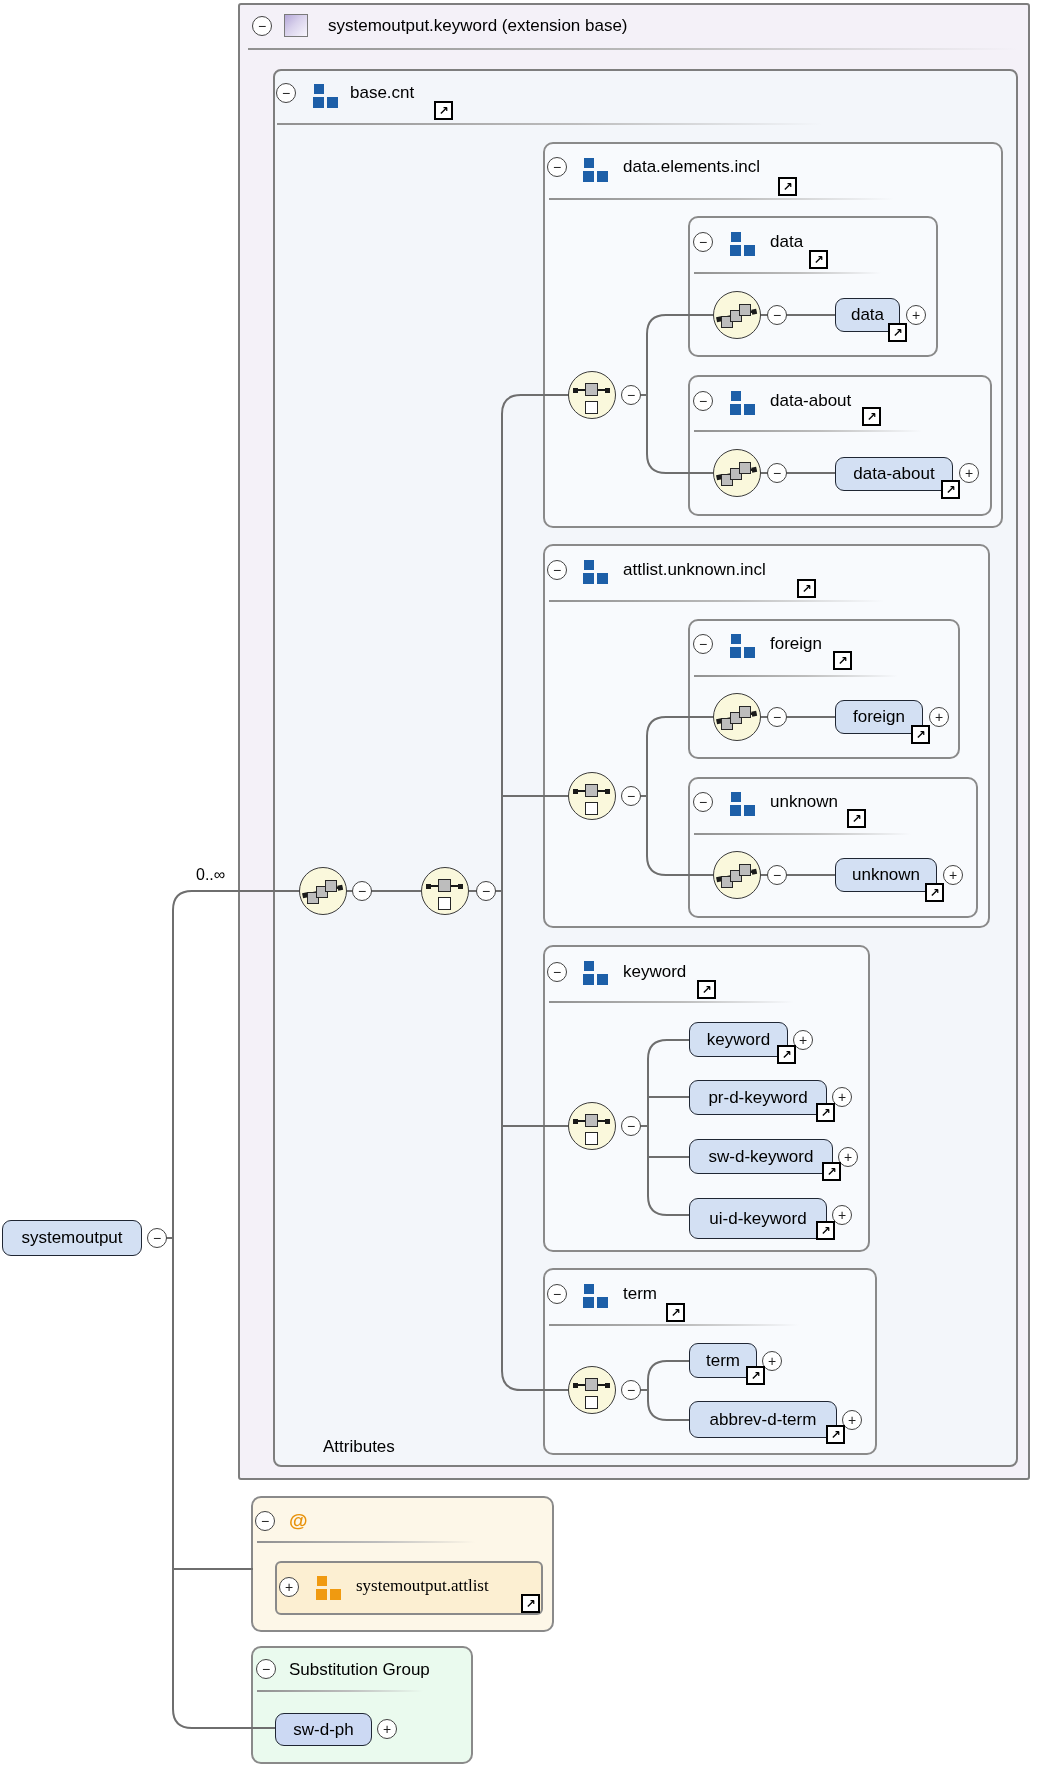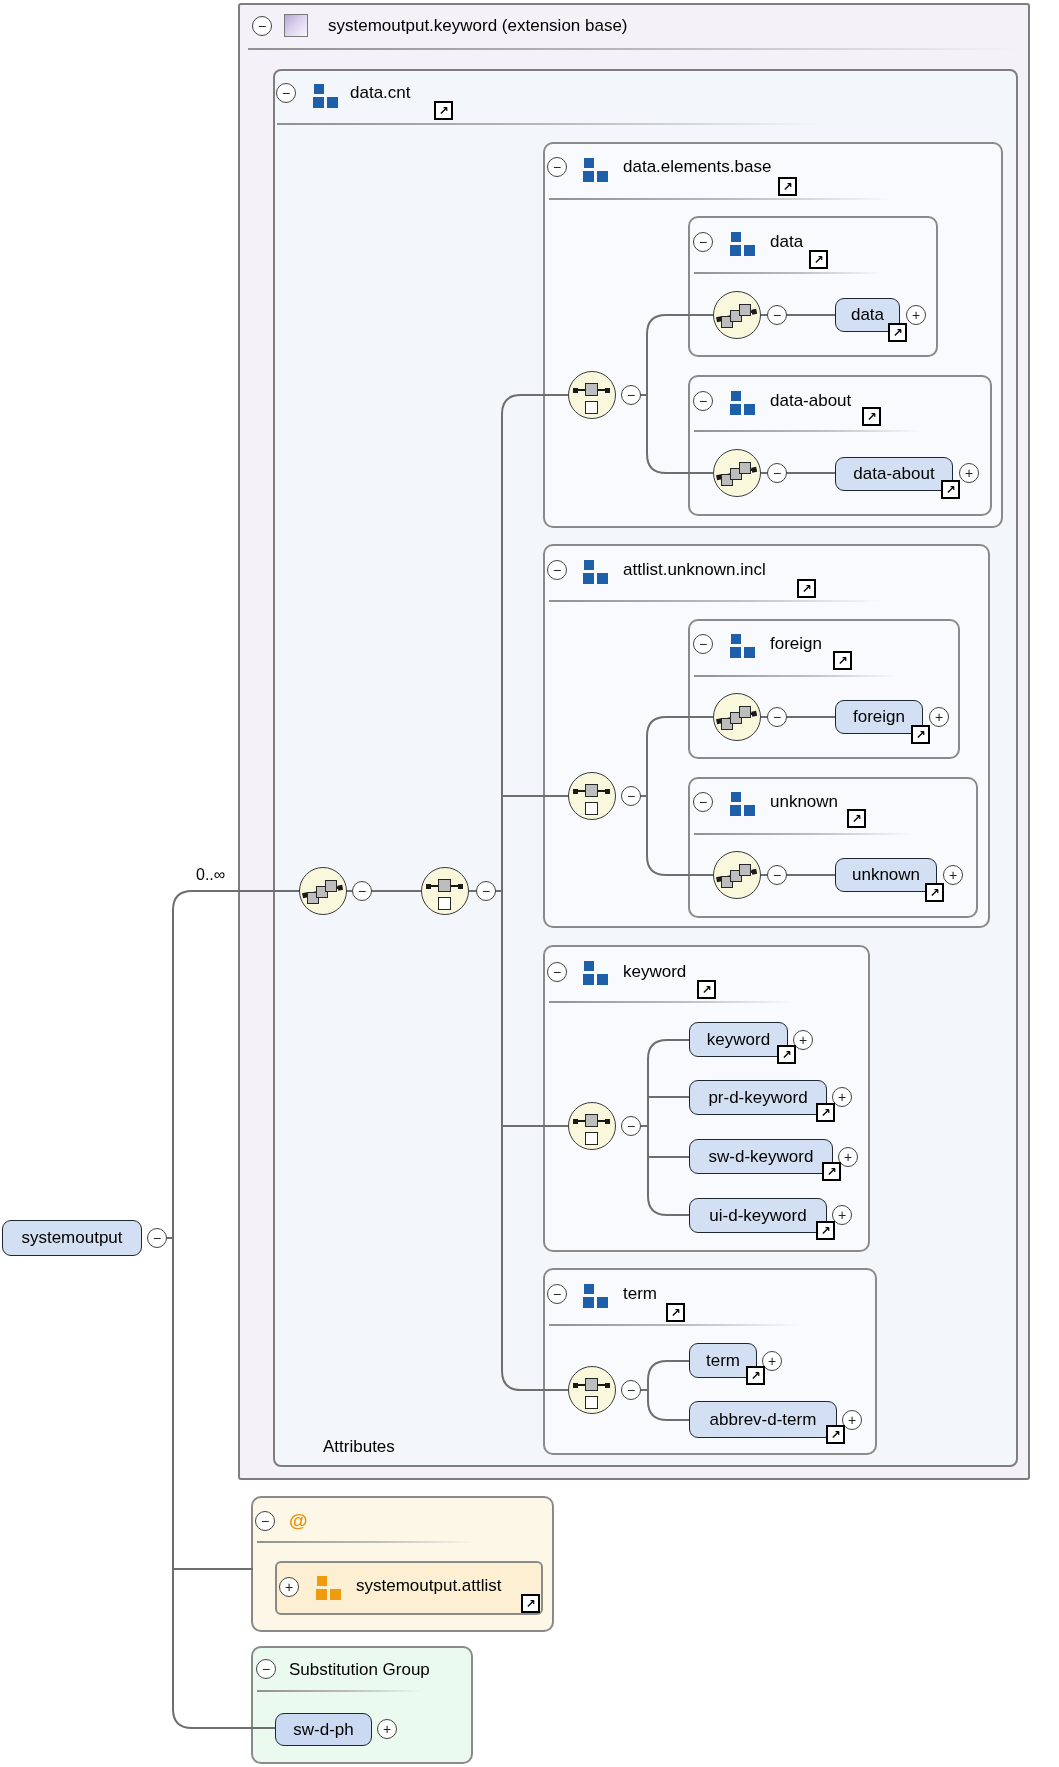--- a/index.html
+++ b/index.html
@@ -139,31 +139,31 @@
   <div class="cticon" style="left:284px;top:14px;"></div>
   <div class="ttl" style="left:328px;top:15px;">systemoutput.keyword (extension base)</div>
   <div class="sep" style="left:248px;top:48px;width:770px;"></div>
 
   <span class="toggle" style="left:276px;top:83px;">−</span>
   <div class="grpicon" style="left:313px;top:84px;">
     <i class="a"></i>
       <i class="b"></i>
       <i class="c"></i>
   </div>
-  <div class="ttl" style="left:350px;top:82px;">data.cnt</div>
+  <div class="ttl" style="left:350px;top:82px;">base.cnt</div>
   <div class="larr" style="left:434px;top:101px;">↗</div>
   <div class="sep" style="left:277px;top:123px;width:545px;"></div>
 
   <span class="toggle" style="left:547px;top:157px;">−</span>
   <div class="grpicon" style="left:583px;top:158px;">
     <i class="a"></i>
       <i class="b"></i>
       <i class="c"></i>
   </div>
-  <div class="ttl" style="left:623px;top:156px;">data.elements.base</div>
+  <div class="ttl" style="left:623px;top:156px;">data.elements.incl</div>
   <div class="larr" style="left:778px;top:177px;">↗</div>
   <div class="sep" style="left:549px;top:198px;width:345px;"></div>
 
   <div class="nicon choice" style="left:568px;top:371px;">
     <i class="bar"></i>
       <i class="sqt"></i>
       <i class="sqb"></i>
   </div>
   <span class="toggle" style="left:621px;top:385px;">−</span>
 
@@ -300,21 +300,21 @@
   </div>
   <span class="toggle" style="left:832px;top:1087px;">+</span>
   <div class="larr" style="left:816px;top:1103px;">↗</div>
 
   <div class="elem" style="left:689px;top:1139px;width:144px;height:35px;">
     <span>sw-d-keyword</span>
   </div>
   <span class="toggle" style="left:838px;top:1147px;">+</span>
   <div class="larr" style="left:822px;top:1162px;">↗</div>
 
-  <div class="elem" style="left:689px;top:1198px;width:138px;height:35px;">
+  <div class="elem" style="left:689px;top:1198px;width:138px;height:41px;">
     <span>ui-d-keyword</span>
   </div>
   <span class="toggle" style="left:832px;top:1205px;">+</span>
   <div class="larr" style="left:816px;top:1221px;">↗</div>
 
   <span class="toggle" style="left:547px;top:1284px;">−</span>
   <div class="grpicon" style="left:583px;top:1284px;">
     <i class="a"></i>
       <i class="b"></i>
       <i class="c"></i>
@@ -346,21 +346,21 @@
   <div class="at" style="left:289px;top:1511px;">@</div>
   <div class="ttl" style="left:323px;top:1436px;">Attributes</div>
   <div class="sep" style="left:257px;top:1541px;width:218px;"></div>
 
   <span class="toggle" style="left:279px;top:1577px;">+</span>
   <div class="grpicon orange" style="left:316px;top:1576px;">
     <i class="a"></i>
       <i class="b"></i>
       <i class="c"></i>
   </div>
-  <div class="ttl" style="left:356px;top:1575px;">systemoutput.attlist</div>
+  <div class="ttl" style="left:356px;top:1575px;font-family:Liberation Serif, serif;">systemoutput.attlist</div>
   <div class="larr" style="left:521px;top:1594px;">↗</div>
 
   <span class="toggle" style="left:256px;top:1659px;">−</span>
   <div class="ttl" style="left:289px;top:1659px;">Substitution Group</div>
   <div class="sep" style="left:257px;top:1690px;width:166px;"></div>
 
   <div class="elem" style="left:275px;top:1713px;width:97px;height:33px;background:#ccd9f3;">
     <span>sw-d-ph</span>
   </div>
   <span class="toggle" style="left:377px;top:1719px;">+</span>

